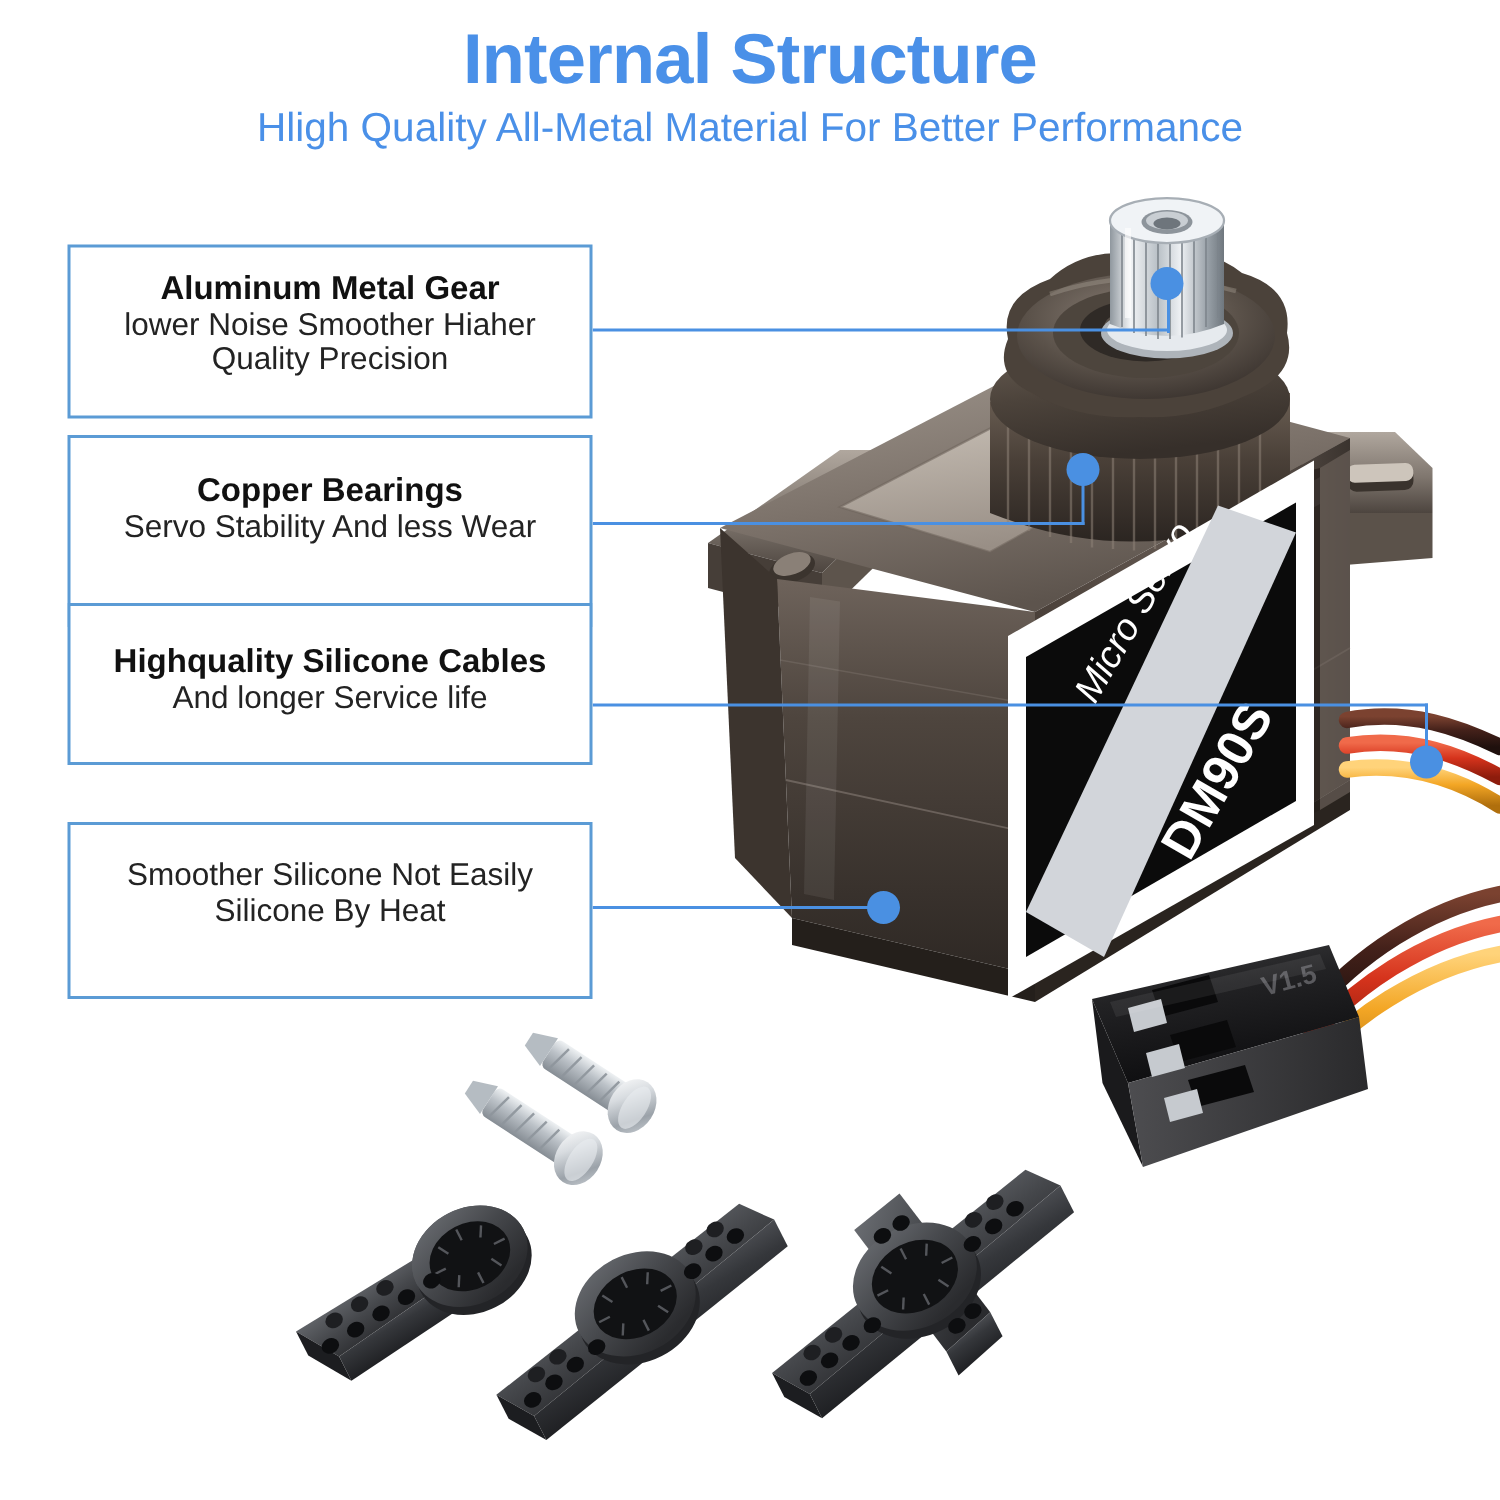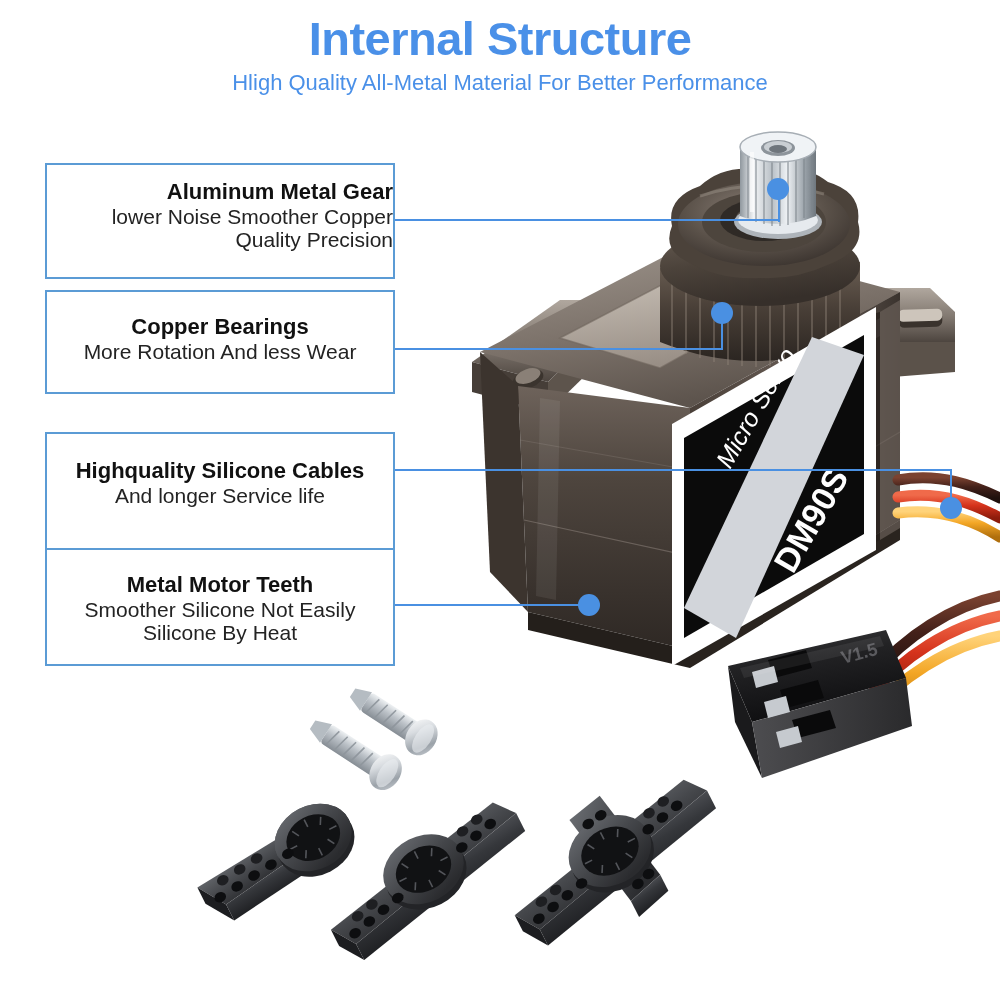--- a/index.html
+++ b/index.html
@@ -30,21 +30,21 @@
   }
   #title {
     font-size: 47px;
     font-weight: bold;
     color: #4a90e8;
     letter-spacing: -0.5px;
     line-height: 1.05;
     white-space: nowrap;
   }
   #subtitle {
-    font-size: 22px;
+    font-size: 27px;
     font-weight: normal;
     color: #4a90e8;
     margin-top: 8px;
     line-height: 1.1;
     white-space: nowrap;
   }
 
   
   .callout {
     position: absolute;
@@ -64,23 +64,23 @@
     white-space: nowrap;
   }
   .callout-sub {
     font-size: 21px;
     font-weight: normal;
     color: #232323;
     line-height: 1.12;
     white-space: nowrap;
   }
 
-  #callout-1 { top: 163px; height: 116px; padding-top: 14px; text-align: right; }
-  #callout-2 { top: 290px; height: 104px; padding-top: 22px; }
-  #callout-3 { top: 432px; height: 121px; padding-top: 24px; }
+  #callout-1 { top: 163px; height: 116px; padding-top: 14px; }
+  #callout-2 { top: 290px; height: 128px; padding-top: 22px; }
+  #callout-3 { top: 402px; height: 108px; padding-top: 24px; }
   #callout-4 { top: 548px; height: 118px; padding-top: 22px; }
 
   
   .lead-h {
     position: absolute;
     height: 2px;
     background: #4a90e2;
     z-index: 5;
   }
   .lead-v {
@@ -554,34 +554,33 @@
 
   <div class="lead-h" style="left:395px; top:469px; width:557px;"></div>
   <div class="lead-v" style="left:950px; top:469px; height:34px;"></div>
   <div class="dot" style="left:940px; top:497px;"></div>
 
   <div class="lead-h" style="left:395px; top:604px; width:196px;"></div>
   <div class="dot" style="left:578px; top:594px;"></div>
 
   <div class="callout" id="callout-1">
     <div class="callout-title">Aluminum Metal Gear</div>
-    <div class="callout-sub">lower Noise Smoother  Copper</div>
+    <div class="callout-sub">lower Noise Smoother  Hiaher</div>
     <div class="callout-sub">Quality Precision</div>
   </div>
 
   <div class="callout" id="callout-2">
     <div class="callout-title">Copper  Bearings</div>
-    <div class="callout-sub">More Rotation And less Wear</div>
+    <div class="callout-sub">Servo Stability And less Wear</div>
     <div class="callout-sub"></div>
   </div>
 
   <div class="callout" id="callout-3">
     <div class="callout-title">Highquality Silicone Cables</div>
     <div class="callout-sub">And longer Service life</div>
   </div>
 
   <div class="callout" id="callout-4">
-    <div class="callout-title">Metal Motor Teeth</div>
     <div class="callout-sub">Smoother Silicone Not Easily</div>
     <div class="callout-sub">Silicone By Heat</div>
   </div>
 
 </div>
 
 </body></html>

